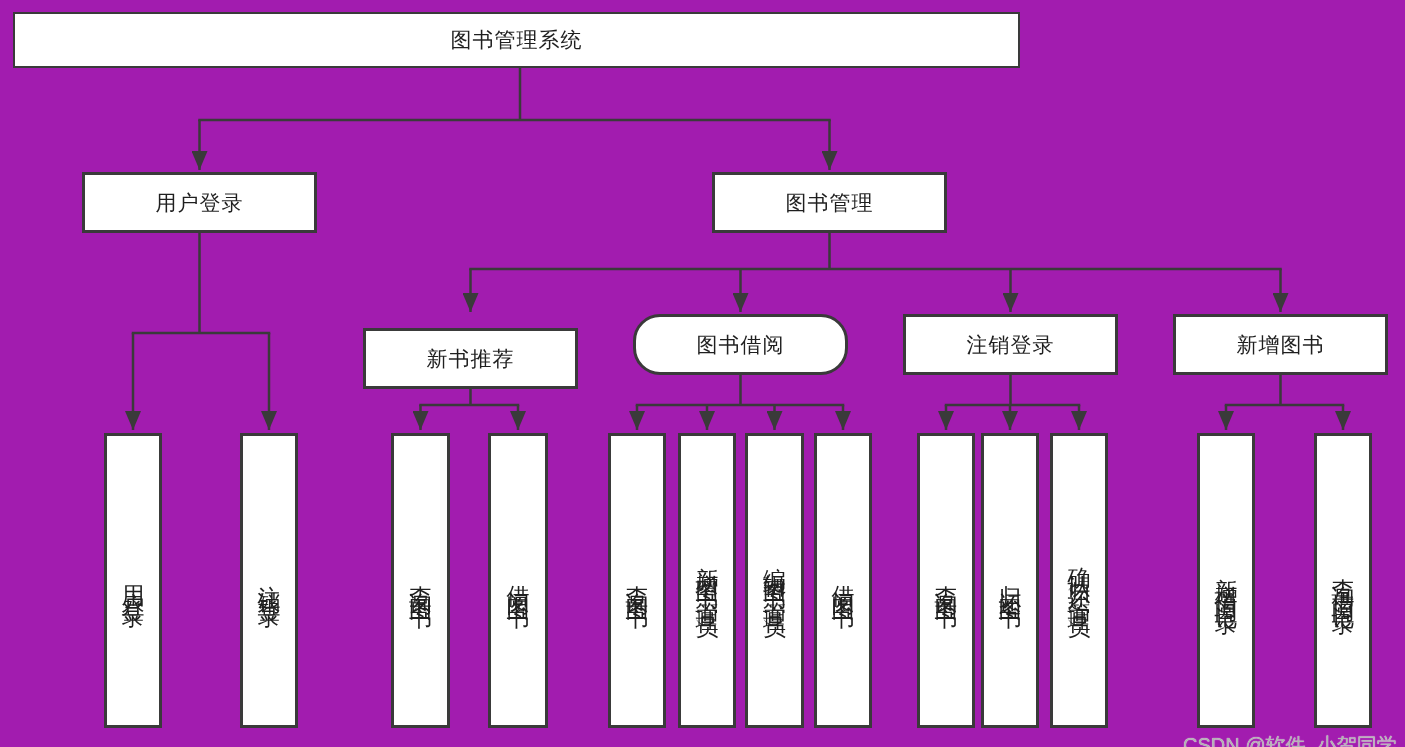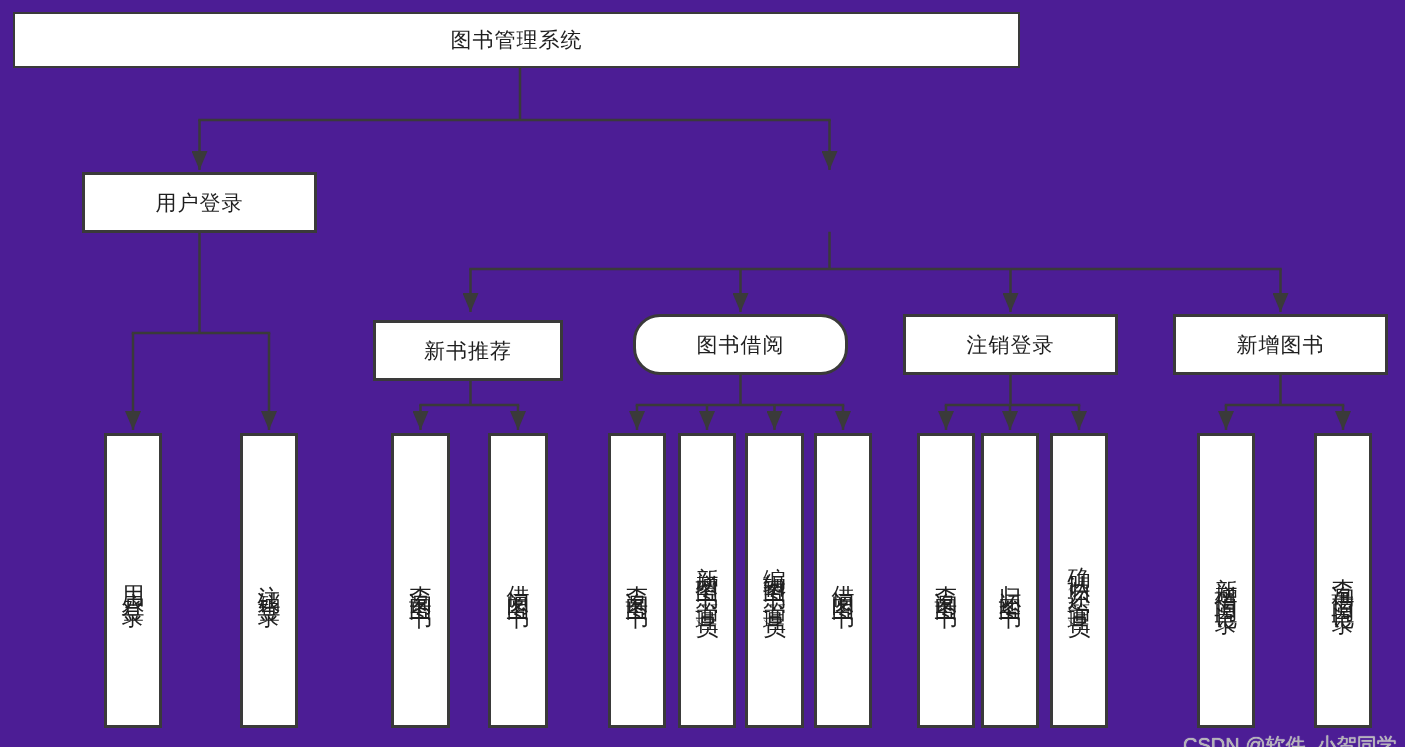--- a/index.html
+++ b/index.html
@@ -1,18 +1,18 @@
 <!DOCTYPE html>
 <html><head>
 <meta charset="utf-8">
 <style>
   * { margin:0; padding:0; box-sizing:border-box; }
   html,body { background:#ffffff; }
   body { width:1405px; height:747px; font-family:"Liberation Sans","DejaVu Sans",sans-serif; }
-  .stage { position:relative; width:1405px; height:747px; background:#4c1d95; overflow:hidden; }
+  .stage { position:relative; width:1405px; height:747px; background:#a21caf; overflow:hidden; }
   .connectors { position:absolute; left:0; top:0; z-index:1; }
   .node {
     position:absolute; z-index:2;
     background:#ffffff; border:3px solid #3a3a3a;
     display:flex; align-items:center; justify-content:center;
     color:#1f1f1f;
   }
   .h-node { font-size:21px; letter-spacing:1px; white-space:nowrap; }
   .root-node { border-width:2.5px; }
   .v-node {
@@ -74,22 +74,23 @@
         <line x1="1079" y1="405" x2="1079" y2="430"></line>
         <line x1="1226" y1="405" x2="1226" y2="430"></line>
         <line x1="1343" y1="405" x2="1343" y2="430"></line>
       </g>
     </g>
   </svg>
 
   <div class="node h-node root-node" style="left:13px; top:12px; width:1007px; height:56px;">图书管理系统</div>
 
   <div class="node h-node" style="left:82px; top:172px; width:235px; height:61px;">用户登录</div>
+  <div class="node h-node" style="left:712px; top:172px; width:235px; height:61px;">图书管理</div>
 
-  <div class="node h-node" style="left:363px; top:320px; width:190px; height:61px;margin-left:10px;">新书推荐</div>
+  <div class="node h-node" style="left:363px; top:328px; width:215px; height:61px;">新书推荐</div>
   <div class="node h-node" style="left:633px; top:314px; width:215px; height:61px;border-radius:27px;">图书借阅</div>
   <div class="node h-node" style="left:903px; top:314px; width:215px; height:61px;">注销登录</div>
   <div class="node h-node" style="left:1173px; top:314px; width:215px; height:61px;">新增图书</div>
 
   <div class="node v-node" style="left:104px; top:433px; width:58px; height:295px;">用户登录</div>
   <div class="node v-node" style="left:240px; top:433px; width:58px; height:295px;">注销登录</div>
 
   <div class="node v-node" style="left:391px; top:433px; width:59px; height:295px;">查询图书</div>
   <div class="node v-node" style="left:488px; top:433px; width:60px; height:295px;">借阅图书</div>
 

